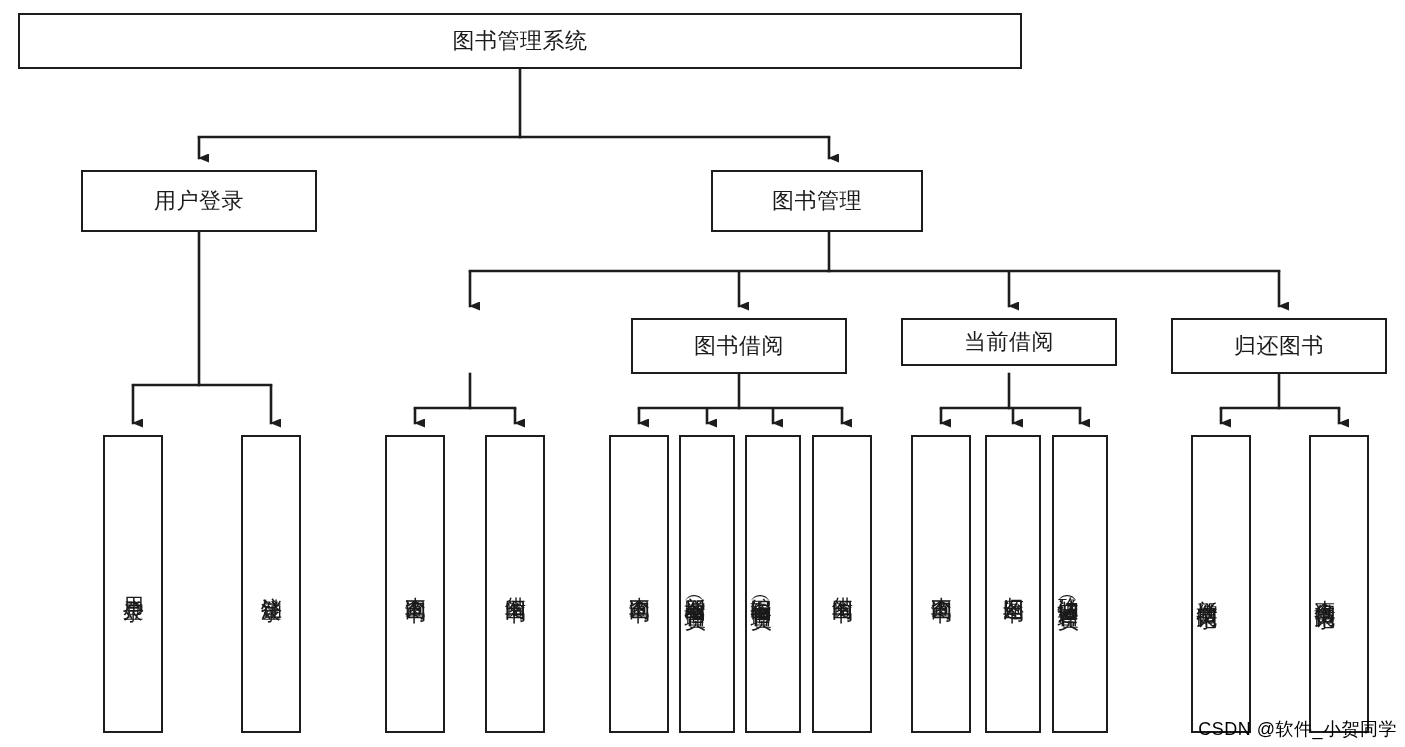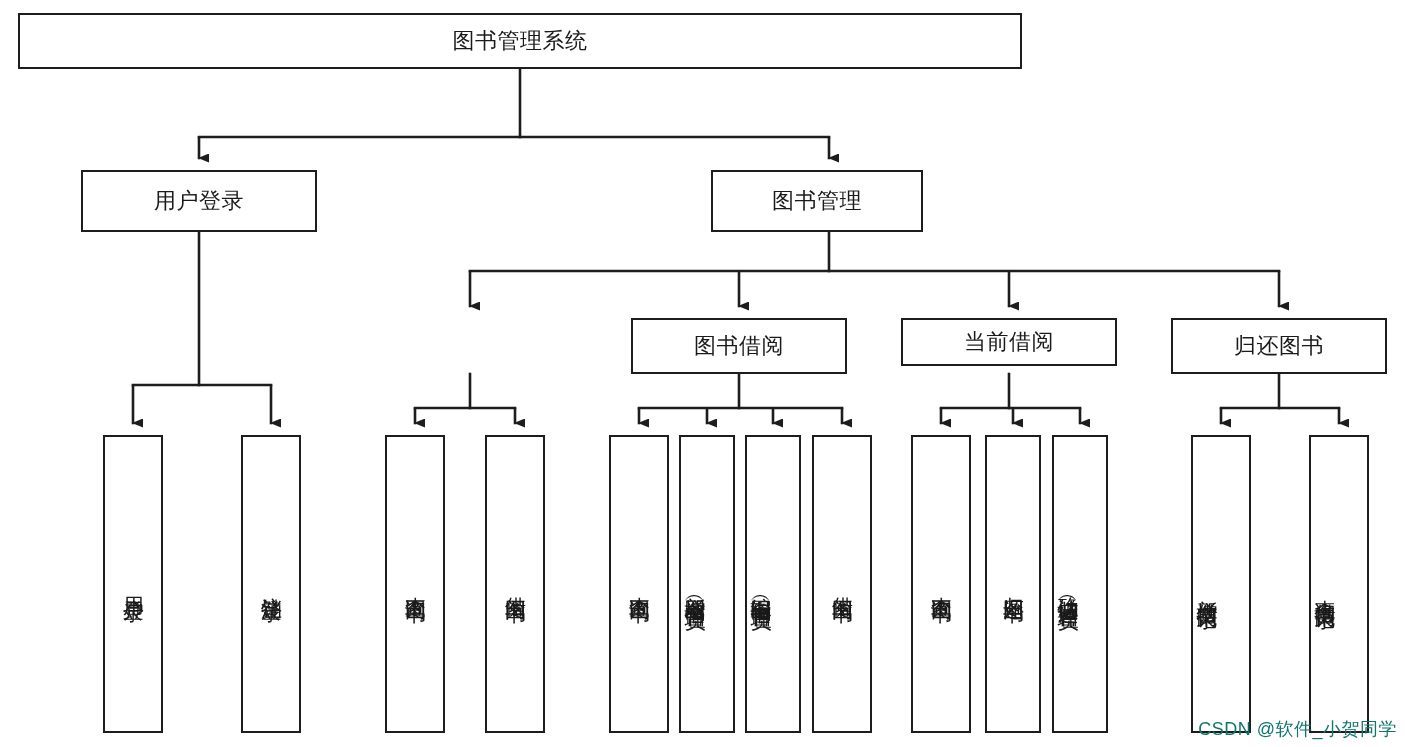--- a/index.html
+++ b/index.html
@@ -199,15 +199,15 @@
   <div class="node-box vertical" id="node-leaf-10" style="left: 1052px; top: 435px; width: 56px; height: 298px;">
     <span class="node-label-v">确认归还（管理员）</span>
   </div>
   <div class="node-box vertical" id="node-leaf-11" style="left: 1191px; top: 435px; width: 60px; height: 298px;">
     <span class="node-label-v">新增借阅记录</span>
   </div>
   <div class="node-box vertical" id="node-leaf-12" style="left: 1309px; top: 435px; width: 60px; height: 298px;">
     <span class="node-label-v">查询借阅记录</span>
   </div>
 
-  <div id="watermark" style="color: #0f766e;">CSDN @软件_小贺同学</div>
+  <div id="watermark" style="color: #000000;">CSDN @软件_小贺同学</div>
 
 </div>
 
 </body></html>

